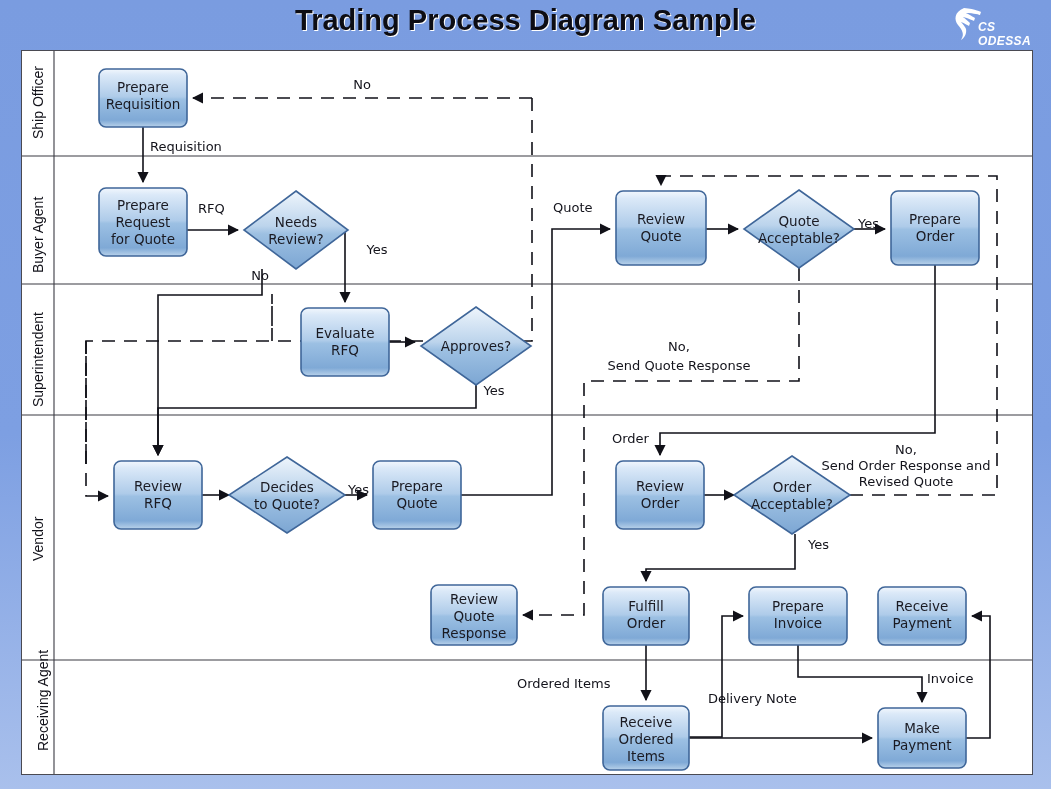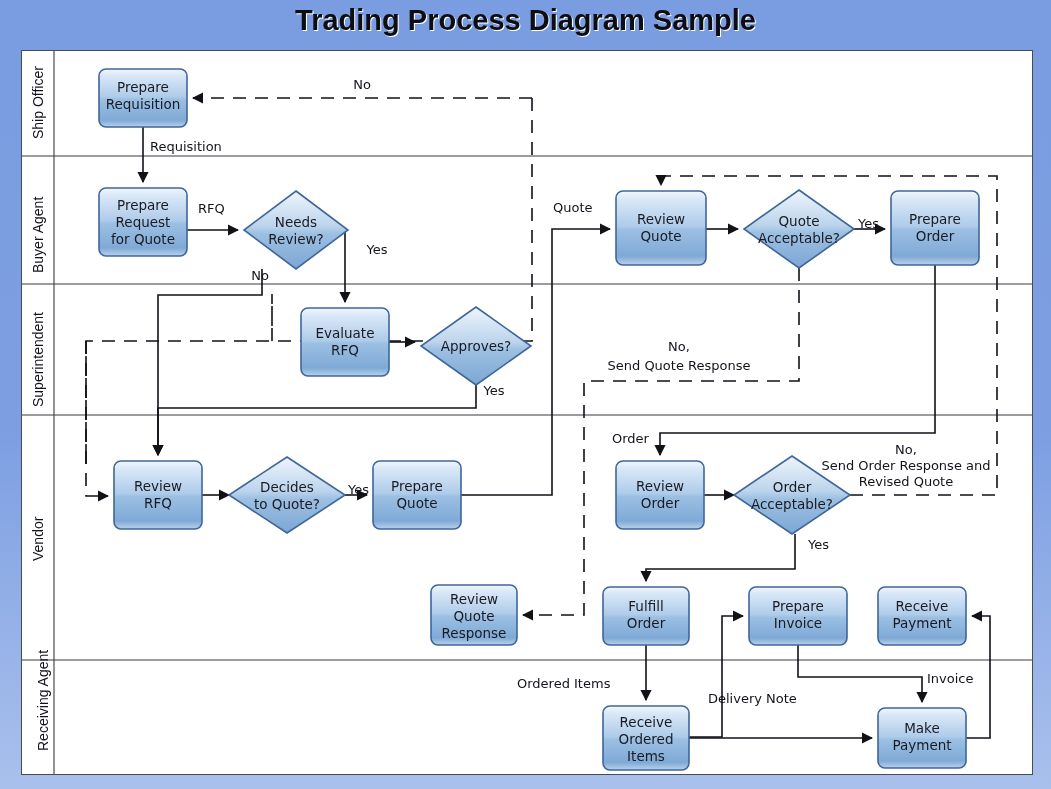--- a/index.html
+++ b/index.html
@@ -51,20 +51,28 @@
   .flowline{stroke:#111118;stroke-width:1.6;fill:none;}
   .flowline-d{stroke:#111118;stroke-width:1.6;fill:none;stroke-dasharray:13 9;}
 </style>
 </head>
 <body>
 
 <div id="page">
 
   <div id="title">Trading Process Diagram Sample</div>
 
+  <div id="logo">
+    <svg width="100" height="44" viewBox="0 0 100 44">
+      <g fill="#ffffff">
+        <path d="M14 4 C26 5 31 8 31 8 L30 11 C30 11 24 9 16 9 C16 9 22 12 25 14 L24 17 C24 17 18 14 13 13 C13 13 18 17 20 19 L19 22 C19 22 14 19 11 18 C11 18 15 22 16 25 C17 30 14 34 11 36 C15 30 12 26 8 21 C4 16 4 8 14 4 Z"></path>
+      </g>
+    </svg>
+    <div class="logotext">CS ODESSA</div>
+  </div>
 
   <div id="canvas">
     <svg width="1010" height="723" viewBox="0 0 1010 723">
       <defs>
         <linearGradient id="boxgrad" x1="0" y1="0" x2="0" y2="1">
           <stop offset="0%" stop-color="#f2f7fd"></stop>
           <stop offset="10%" stop-color="#dbe9f8"></stop>
           <stop offset="48%" stop-color="#aecbe9"></stop>
           <stop offset="52%" stop-color="#9cc0e3"></stop>
           <stop offset="88%" stop-color="#7fa9d6"></stop>

